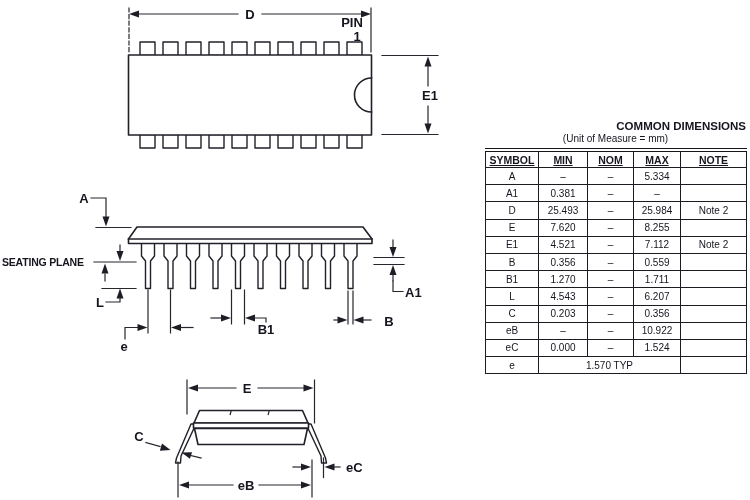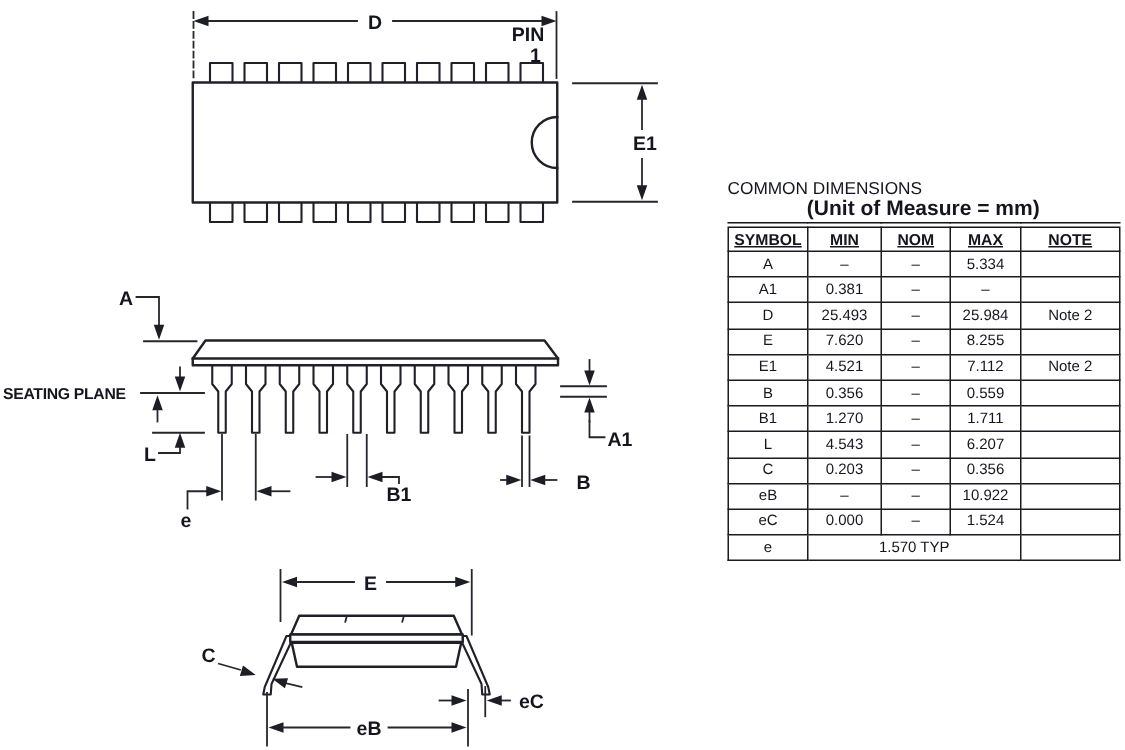--- a/index.html
+++ b/index.html
@@ -9,22 +9,22 @@
   svg text{font-family:"Liberation Sans",sans-serif;font-weight:bold;font-size:13px;fill:#15151f;}
   svg text.sm{font-size:10.5px;letter-spacing:-0.2px;}
   .ol{fill:#ffffff;stroke:#202028;stroke-width:1.6;stroke-linejoin:round;}
   .ol2{fill:#ffffff;stroke:#202028;stroke-width:1.4;stroke-linejoin:round;}
   .ln{fill:none;stroke:#202028;stroke-width:1.6;stroke-linecap:square;}
   .dm{fill:none;stroke:#26262e;stroke-width:1.2;stroke-linecap:square;}
   .dsh{stroke-dasharray:4 2.6;}
   .ah{fill:#1d1d26;stroke:none;}
   
   .panel{position:absolute;left:485px;top:120px;width:261px;color:#15151f;}
-  .tbl-title{font-size:11.5px;font-weight:normal;text-align:left;line-height:12px;}
-  .tbl-sub{font-size:14px;font-weight:bold;text-align:center;line-height:11px;margin-top:1px;}
+  .tbl-title{font-size:11.5px;font-weight:bold;text-align:right;line-height:12px;}
+  .tbl-sub{font-size:10px;font-weight:normal;text-align:center;line-height:11px;margin-top:1px;}
   table.dims{border-collapse:collapse;width:261px;margin-top:4px;table-layout:fixed;
              border-top:4px double #15151a;}
   table.dims th,table.dims td{border:1.4px solid #1b1b22;padding:0;text-align:center;
              overflow:hidden;white-space:nowrap;}
   table.dims th{height:15px;font-size:10.5px;font-weight:bold;text-decoration:underline;}
   table.dims td{height:16.2px;font-size:10px;font-weight:normal;}
 </style>
 </head>
 <body>
 

